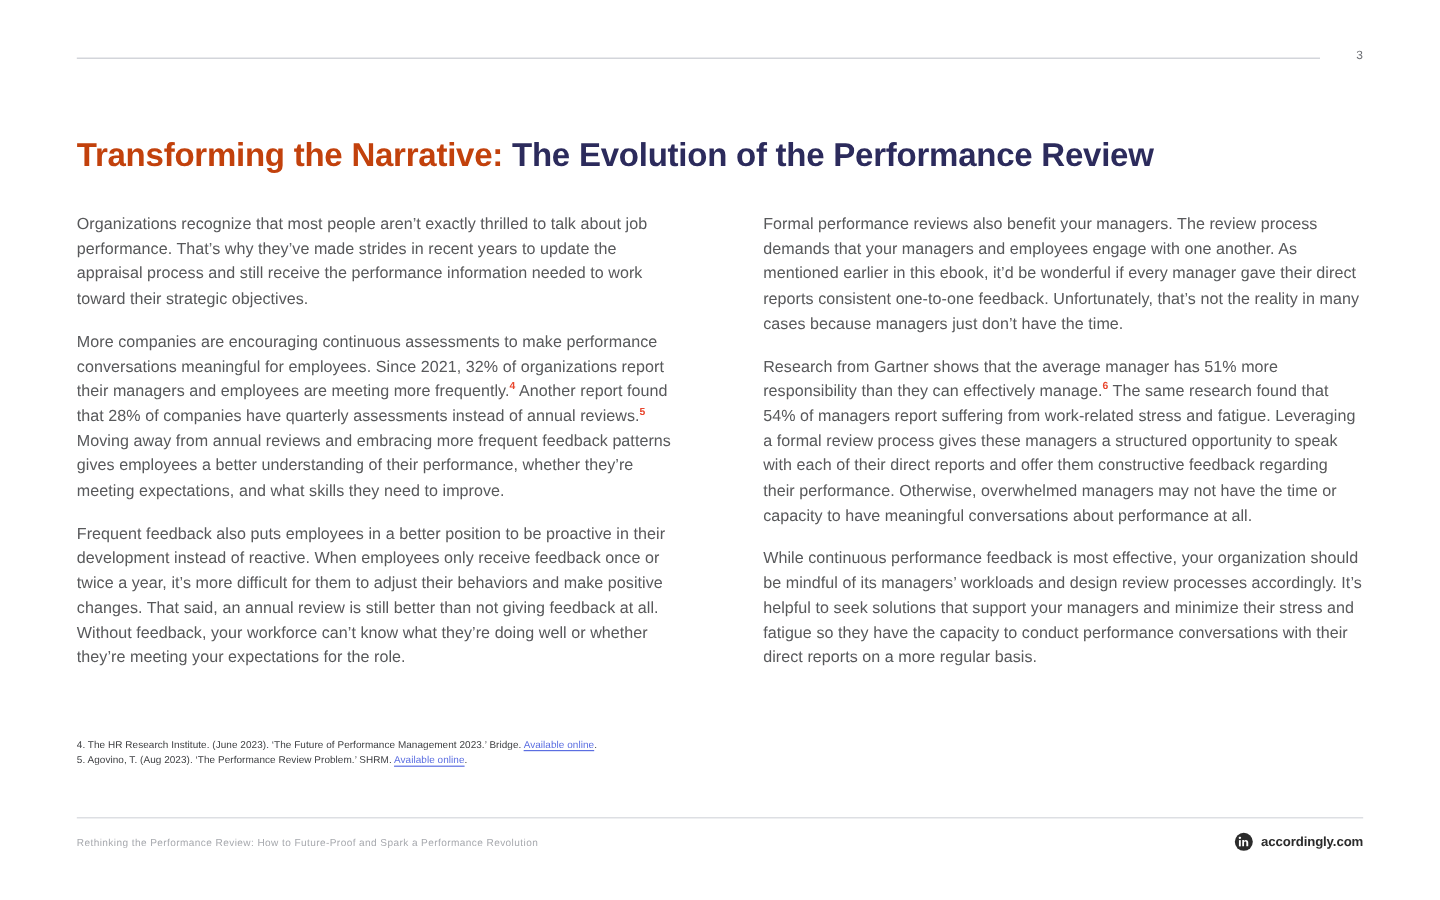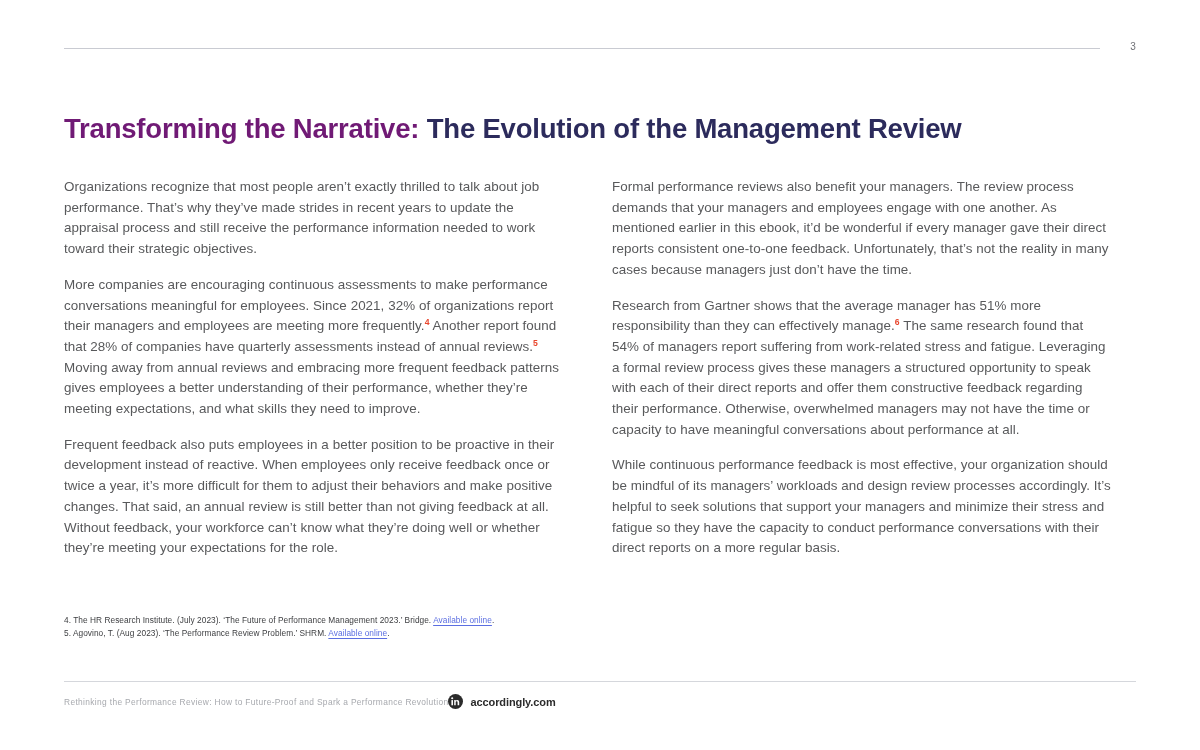--- a/index.html
+++ b/index.html
@@ -56,31 +56,31 @@
     position: absolute;
     left: 64px;
     top: 112px;
     width: 1072px;
     font-size: 27.5px;
     line-height: 34px;
     font-weight: 700;
     letter-spacing: -0.2px;
     white-space: nowrap;
   }
-  .title .lead   { color: #701a75; }
+  .title .lead   { color: #c2410c; }
   .title .rest   { color: #2c2b5c; }
 
   
   .columns {
     position: absolute;
     left: 64px;
     top: 177px;
     width: 1072px;
     display: flex;
-    gap: 48px;
+    gap: 72px;
   }
 
   .col {
     width: 500px;
   }
 
   .col p {
     font-size: 13.4px;
     line-height: 20.7px;
     color: #58595b;
@@ -133,20 +133,21 @@
     background: #d5d7dc;
   }
 
   .footer {
     position: absolute;
     left: 64px;
     top: 694px;
     width: 1072px;
     display: flex;
     align-items: center;
+    justify-content: space-between;
   }
 
   .footer-title {
     font-size: 8.4px;
     line-height: 14px;
     color: #a7a9ae;
     letter-spacing: 0.35px;
   }
 
   .brand {
@@ -178,39 +179,39 @@
 <body>
 
 <div class="page">
 
   <div class="page-header">
     <div class="header-rule"></div>
     <div class="page-number">3</div>
   </div>
 
   <h1 class="title">
-    <span class="lead">Transforming the Narrative:</span><span class="rest"> The Evolution of the Management Review</span>
+    <span class="lead">Transforming the Narrative:</span><span class="rest"> The Evolution of the Performance Review</span>
   </h1>
 
   <div class="columns">
     <div class="col" id="left-col">
         <p><span>Organizations recognize that most people aren’t exactly thrilled to talk about job performance. That’s why they’ve made strides in recent years to update the appraisal process and still receive the performance information needed to work toward their strategic objectives.</span></p>
         <p><span>More companies are encouraging continuous assessments to make performance conversations meaningful for employees. Since 2021, 32% of organizations report their managers and employees are meeting more frequently.</span><sup class="fn">4</sup><span> Another report found that 28% of companies have quarterly assessments instead of annual reviews.</span><sup class="fn">5</sup><span> Moving away from annual reviews and embracing more frequent feedback patterns gives employees a better understanding of their performance, whether they’re meeting expectations, and what skills they need to improve.</span></p>
         <p><span>Frequent feedback also puts employees in a better position to be proactive in their development instead of reactive. When employees only receive feedback once or twice a year, it’s more difficult for them to adjust their behaviors and make positive changes. That said, an annual review is still better than not giving feedback at all. Without feedback, your workforce can’t know what they’re doing well or whether they’re meeting your expectations for the role.</span></p>
       </div>
     <div class="col" id="right-col">
         <p><span>Formal performance reviews also benefit your managers. The review process demands that your managers and employees engage with one another. As mentioned earlier in this ebook, it’d be wonderful if every manager gave their direct reports consistent one-to-one feedback. Unfortunately, that’s not the reality in many cases because managers just don’t have the time.</span></p>
         <p><span>Research from Gartner shows that the average manager has 51% more responsibility than they can effectively manage.</span><sup class="fn">6</sup><span> The same research found that 54% of managers report suffering from work-related stress and fatigue. Leveraging a formal review process gives these managers a structured opportunity to speak with each of their direct reports and offer them constructive feedback regarding their performance. Otherwise, overwhelmed managers may not have the time or capacity to have meaningful conversations about performance at all.</span></p>
         <p><span>While continuous performance feedback is most effective, your organization should be mindful of its managers’ workloads and design review processes accordingly. It’s helpful to seek solutions that support your managers and minimize their stress and fatigue so they have the capacity to conduct performance conversations with their direct reports on a more regular basis.</span></p>
       </div>
   </div>
 
   <div class="footnotes">
     <div class="fn-col" id="fn-left">
-        <div class="fn-line"><span>4. The HR Research Institute. (July 2023). ‘The Future of Performance Management 2023.’ Bridge. </span><a class="link" href="#">Available online</a><span>.</span></div>
+        <div class="fn-line"><span>4. The HR Research Institute. (June 2023). ‘The Future of Performance Management 2023.’ Bridge. </span><a class="link" href="#">Available online</a><span>.</span></div>
         <div class="fn-line"><span>5. Agovino, T. (Aug 2023). ‘The Performance Review Problem.’ SHRM. </span><a class="link" href="#">Available online</a><span>.</span></div>
       </div>
   </div>
 
   <div class="footer-rule"></div>
   <div class="footer">
     <div class="footer-title">Rethinking the Performance Review: How to Future-Proof and Spark a Performance Revolution</div>
     <div class="brand">
       <span class="li-icon">
         <svg width="9" height="9" viewBox="0 0 9 9" aria-hidden="true">

